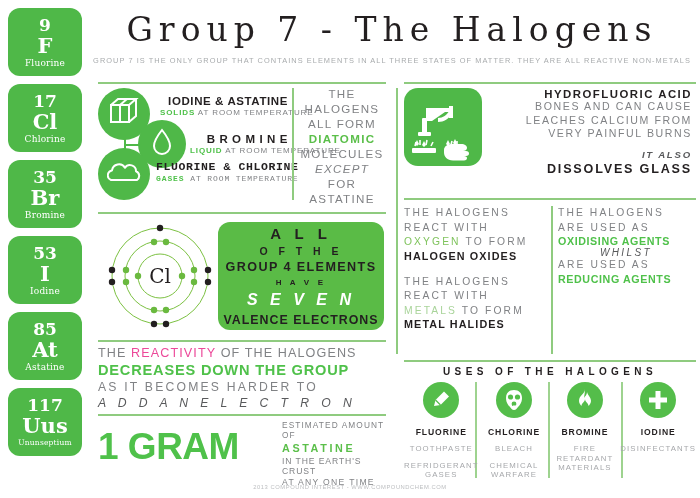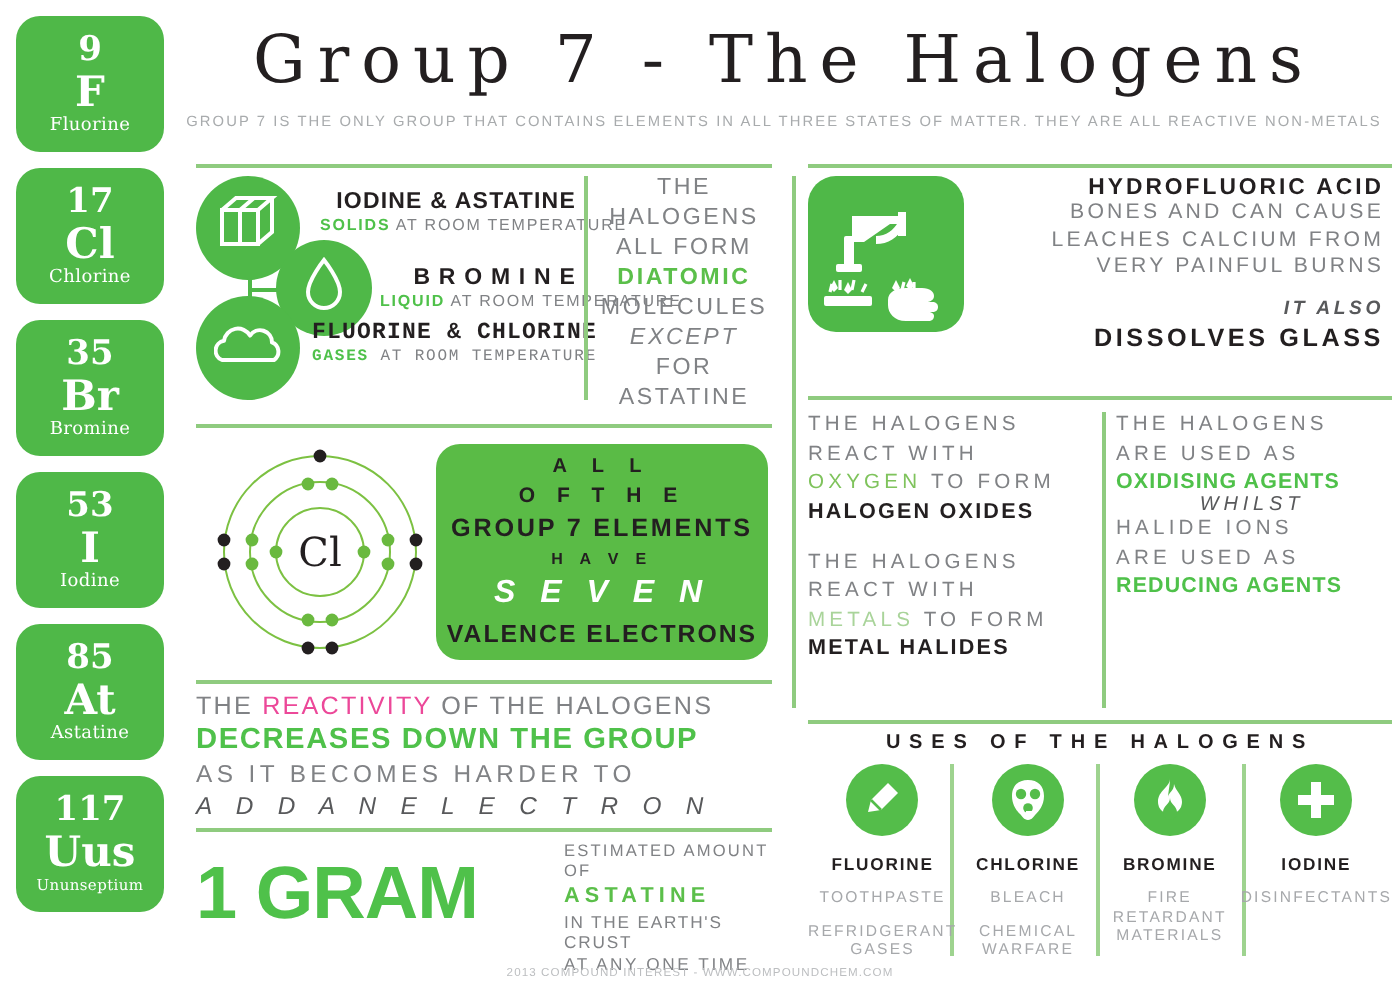--- a/index.html
+++ b/index.html
@@ -78,21 +78,21 @@
   .f2 sub{font-size:17px;}
   .im{position:absolute;left:84px;top:-1px;font-size:27px;color:#231f20;}
   .im sup{font-size:15px;}
   .ionlbl{position:absolute;left:82px;top:30px;font-size:6.4px;color:#808285;letter-spacing:1.4px;font-weight:bold;}
 
   
   #bohr{position:absolute;left:104px;top:222px;width:112px;height:108px;}
   #valbox{position:absolute;left:218px;top:222px;width:166px;height:108px;
           background:#5abb46;border-radius:12px;color:#231f20;text-align:center;
           display:flex;flex-direction:column;align-items:center;justify-content:center;}
-  .v1{font-size:10px;font-weight:bold;letter-spacing:5px;}
+  .v1{font-size:15px;font-weight:bold;letter-spacing:5px;}
   .v2{font-size:10.5px;font-weight:bold;letter-spacing:4px;margin-top:3px;}
   .v3{font-size:12.6px;font-weight:bold;letter-spacing:1.4px;margin-top:3px;}
   .v4{font-size:8px;font-weight:bold;letter-spacing:3.2px;margin-top:4px;}
   .v5{font-size:16px;font-weight:bold;font-style:italic;color:#fff;letter-spacing:4px;margin-top:4px;}
   .v6{font-size:12.4px;font-weight:bold;letter-spacing:1px;margin-top:4px;}
 
   
   #reactivity{position:absolute;left:98px;top:346px;width:288px;}
   .rv1{font-size:12.6px;color:#808285;letter-spacing:1.1px;}
   .rv2{font-size:14.6px;font-weight:bold;color:#4fc14a;letter-spacing:.8px;margin-top:2px;}
@@ -298,21 +298,20 @@
       <span class="rgs">METALS</span><span> TO FORM</span>
     </div>
     <div class="rb">METAL HALIDES</div>
   </div>
 
   <div id="agents">
     <div class="rl">THE HALOGENS</div>
     <div class="rl">ARE USED AS</div>
     <div class="ag">OXIDISING AGENTS</div>
     <div class="agi">WHILST</div>
-    <div class="rl">HALIDE IONS</div>
     <div class="rl">ARE USED AS</div>
     <div class="ag">REDUCING AGENTS</div>
   </div>
 
 
   <div class="hr" style="left:98px;top:212px;width:288px;"></div>
 
   <div id="bohr">
     <svg width="112" height="108" viewBox="0 0 112 108">
       <g fill="none" stroke="#7cc142" stroke-width="1">
@@ -346,21 +345,21 @@
           <circle cx="8" cy="60" r="3.2"></circle>
         <circle cx="104" cy="48" r="3.2"></circle>
           <circle cx="104" cy="60" r="3.2"></circle>
       </g>
     </svg>
   </div>
 
   <div id="valbox">
     <div class="v1">A L L</div>
     <div class="v2">O F   T H E</div>
-    <div class="v3">GROUP 7 ELEMENTS</div>
+    <div class="v3">GROUP 4 ELEMENTS</div>
     <div class="v4">H A V E</div>
     <div class="v5">S E V E N</div>
     <div class="v6">VALENCE ELECTRONS</div>
   </div>
 
   <div class="hr" style="left:98px;top:340px;width:288px;"></div>
 
   <div id="reactivity">
     <div class="rv1">
       <span>THE </span><span class="g-pale">REACTIVITY</span><span> OF THE HALOGENS</span>

